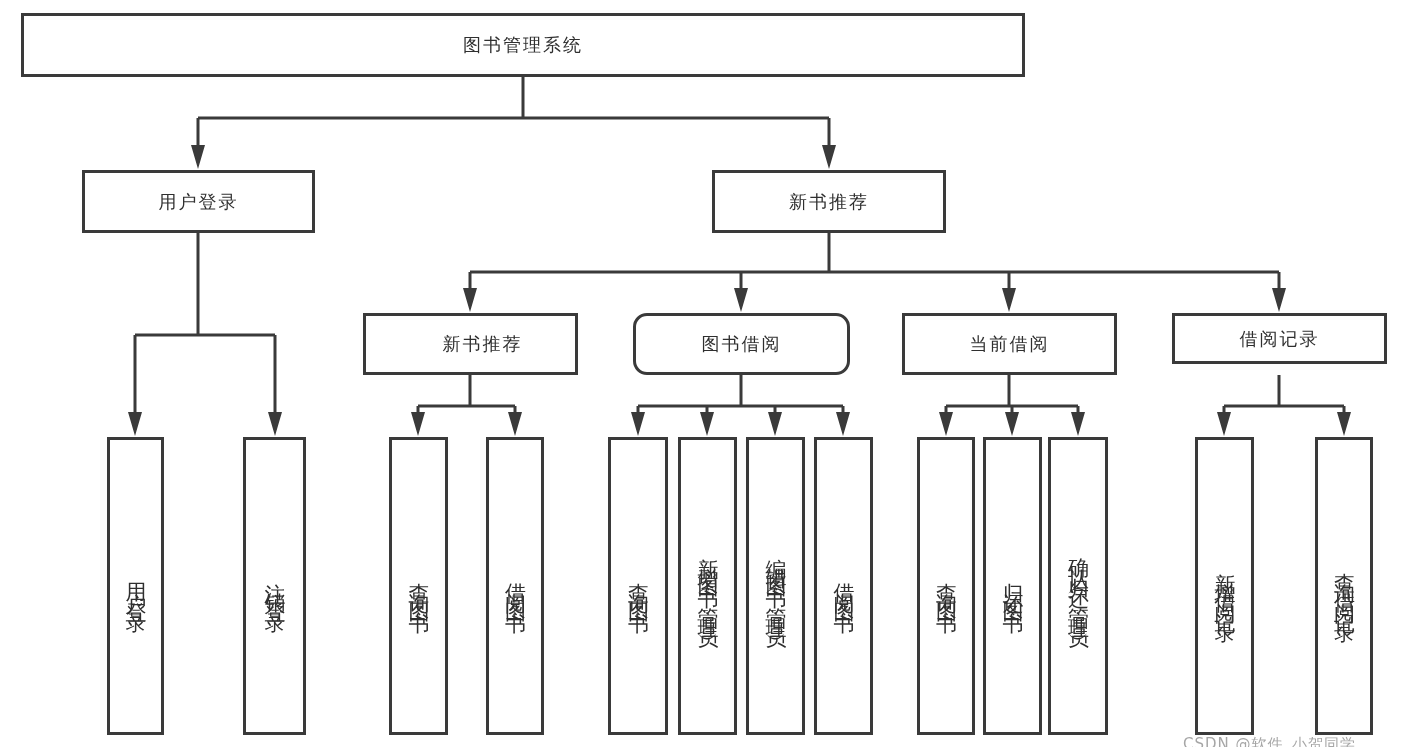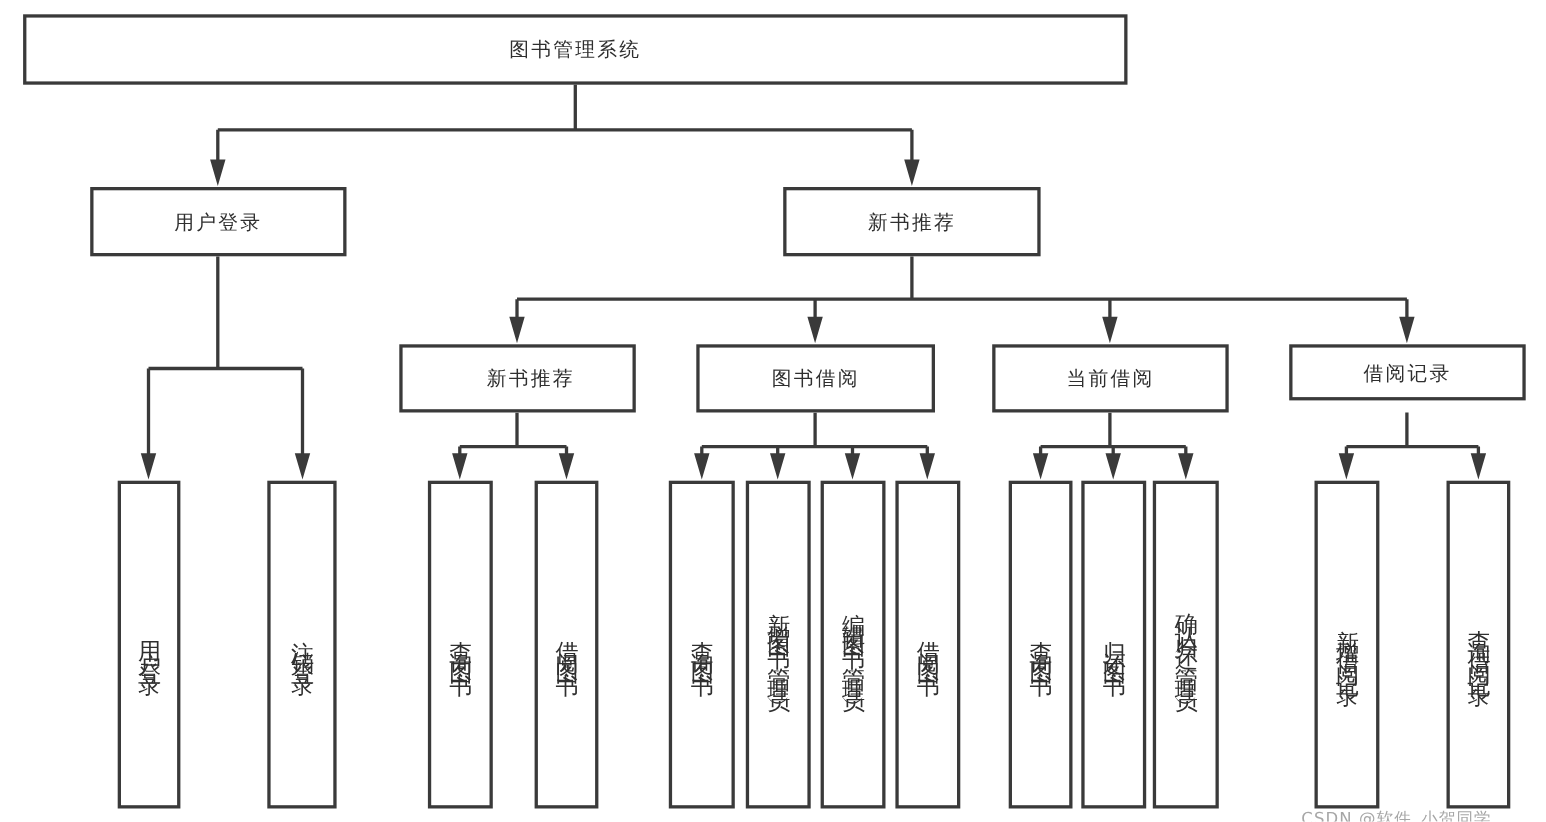--- a/index.html
+++ b/index.html
@@ -79,21 +79,21 @@
              M1217 412 L1231 412 L1224 436 Z
              M1337 412 L1351 412 L1344 436 Z"></path>
   </svg>
 
   <div class="node hbox" style="left:21px;top:13px;width:1004px;height:64px;">图书管理系统</div>
 
   <div class="node hbox" style="left:82px;top:170px;width:233px;height:63px;">用户登录</div>
   <div class="node hbox" style="left:712px;top:170px;width:234px;height:63px;">新书推荐</div>
 
   <div class="node hbox" style="left:363px;top:313px;width:215px;height:62px;padding-left:24px;">新书推荐</div>
-  <div class="node hbox" style="left:633px;top:313px;width:217px;height:62px;">图书借阅</div>
+  <div class="node hbox" style="left:633px;top:313px;width:217px;height:62px;border-radius:14px;">图书借阅</div>
   <div class="node hbox" style="left:902px;top:313px;width:215px;height:62px;">当前借阅</div>
   <div class="node hbox" style="left:1172px;top:313px;width:215px;height:51px;">借阅记录</div>
 
   <div class="node vbox" style="left:107px;top:437px;width:57px;height:298px;">
     <span>用户登录</span>
   </div>
   <div class="node vbox" style="left:243px;top:437px;width:63px;height:298px;">
     <span>注销登录</span>
   </div>
 

